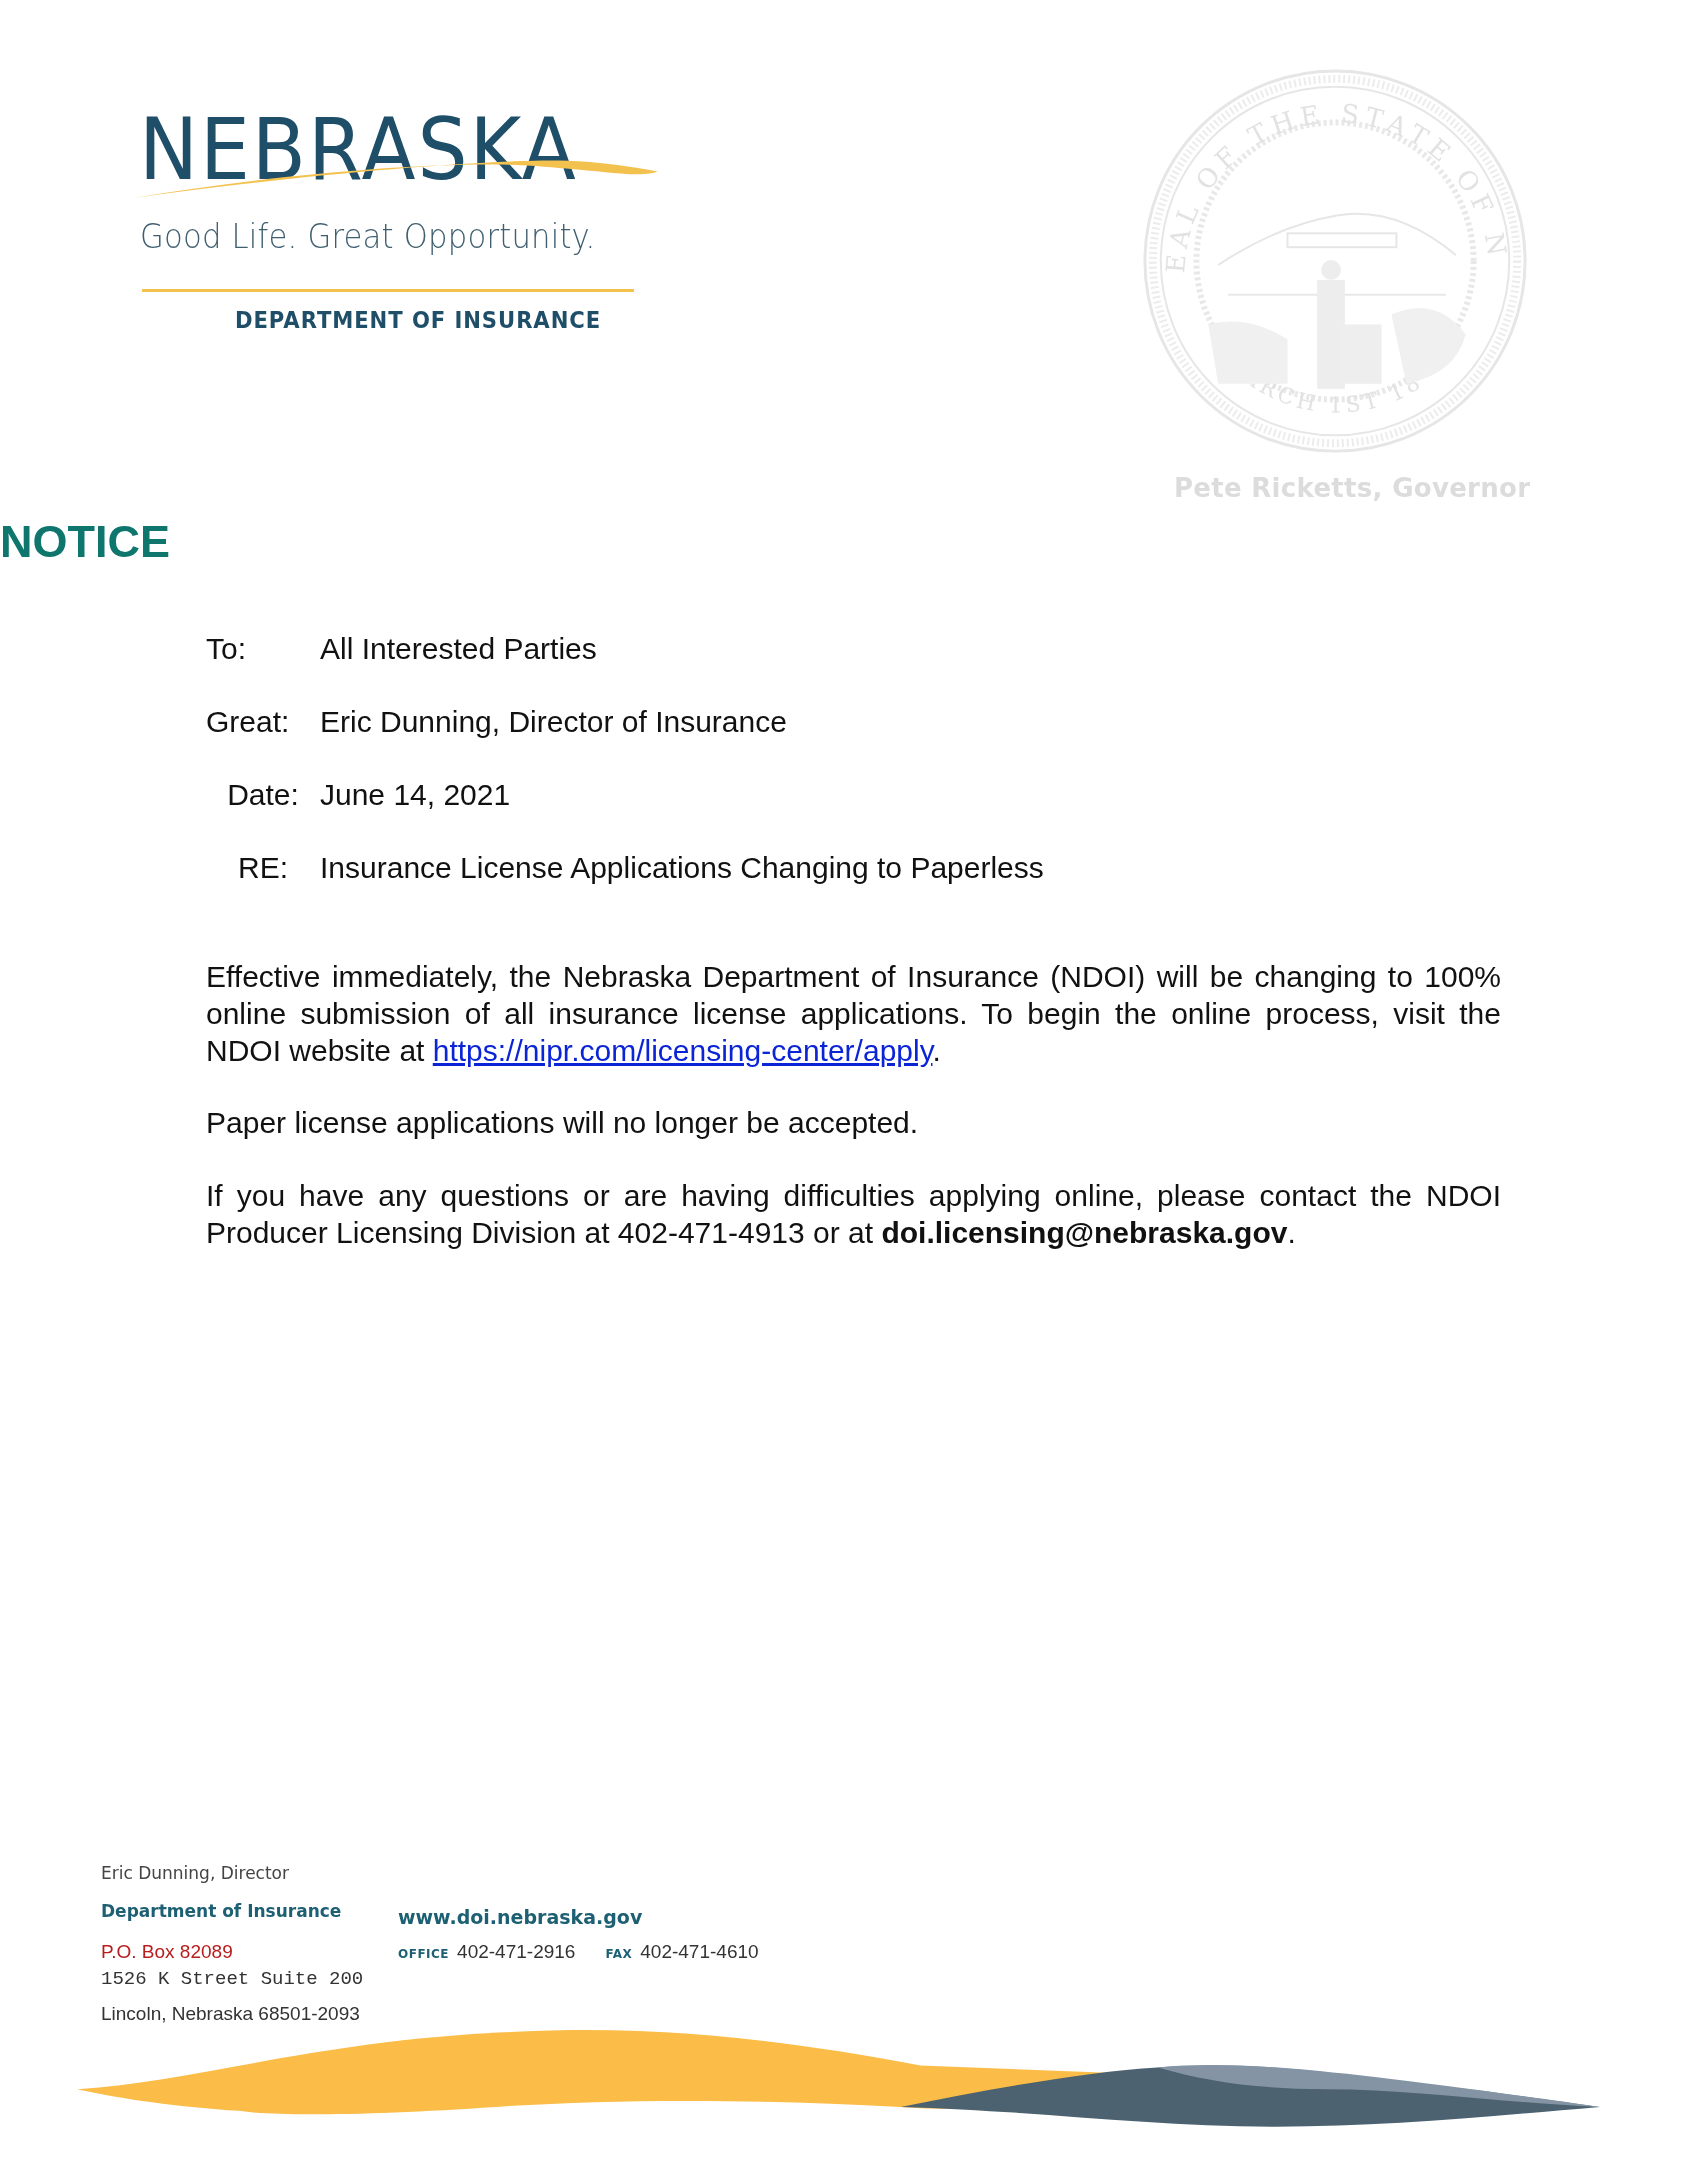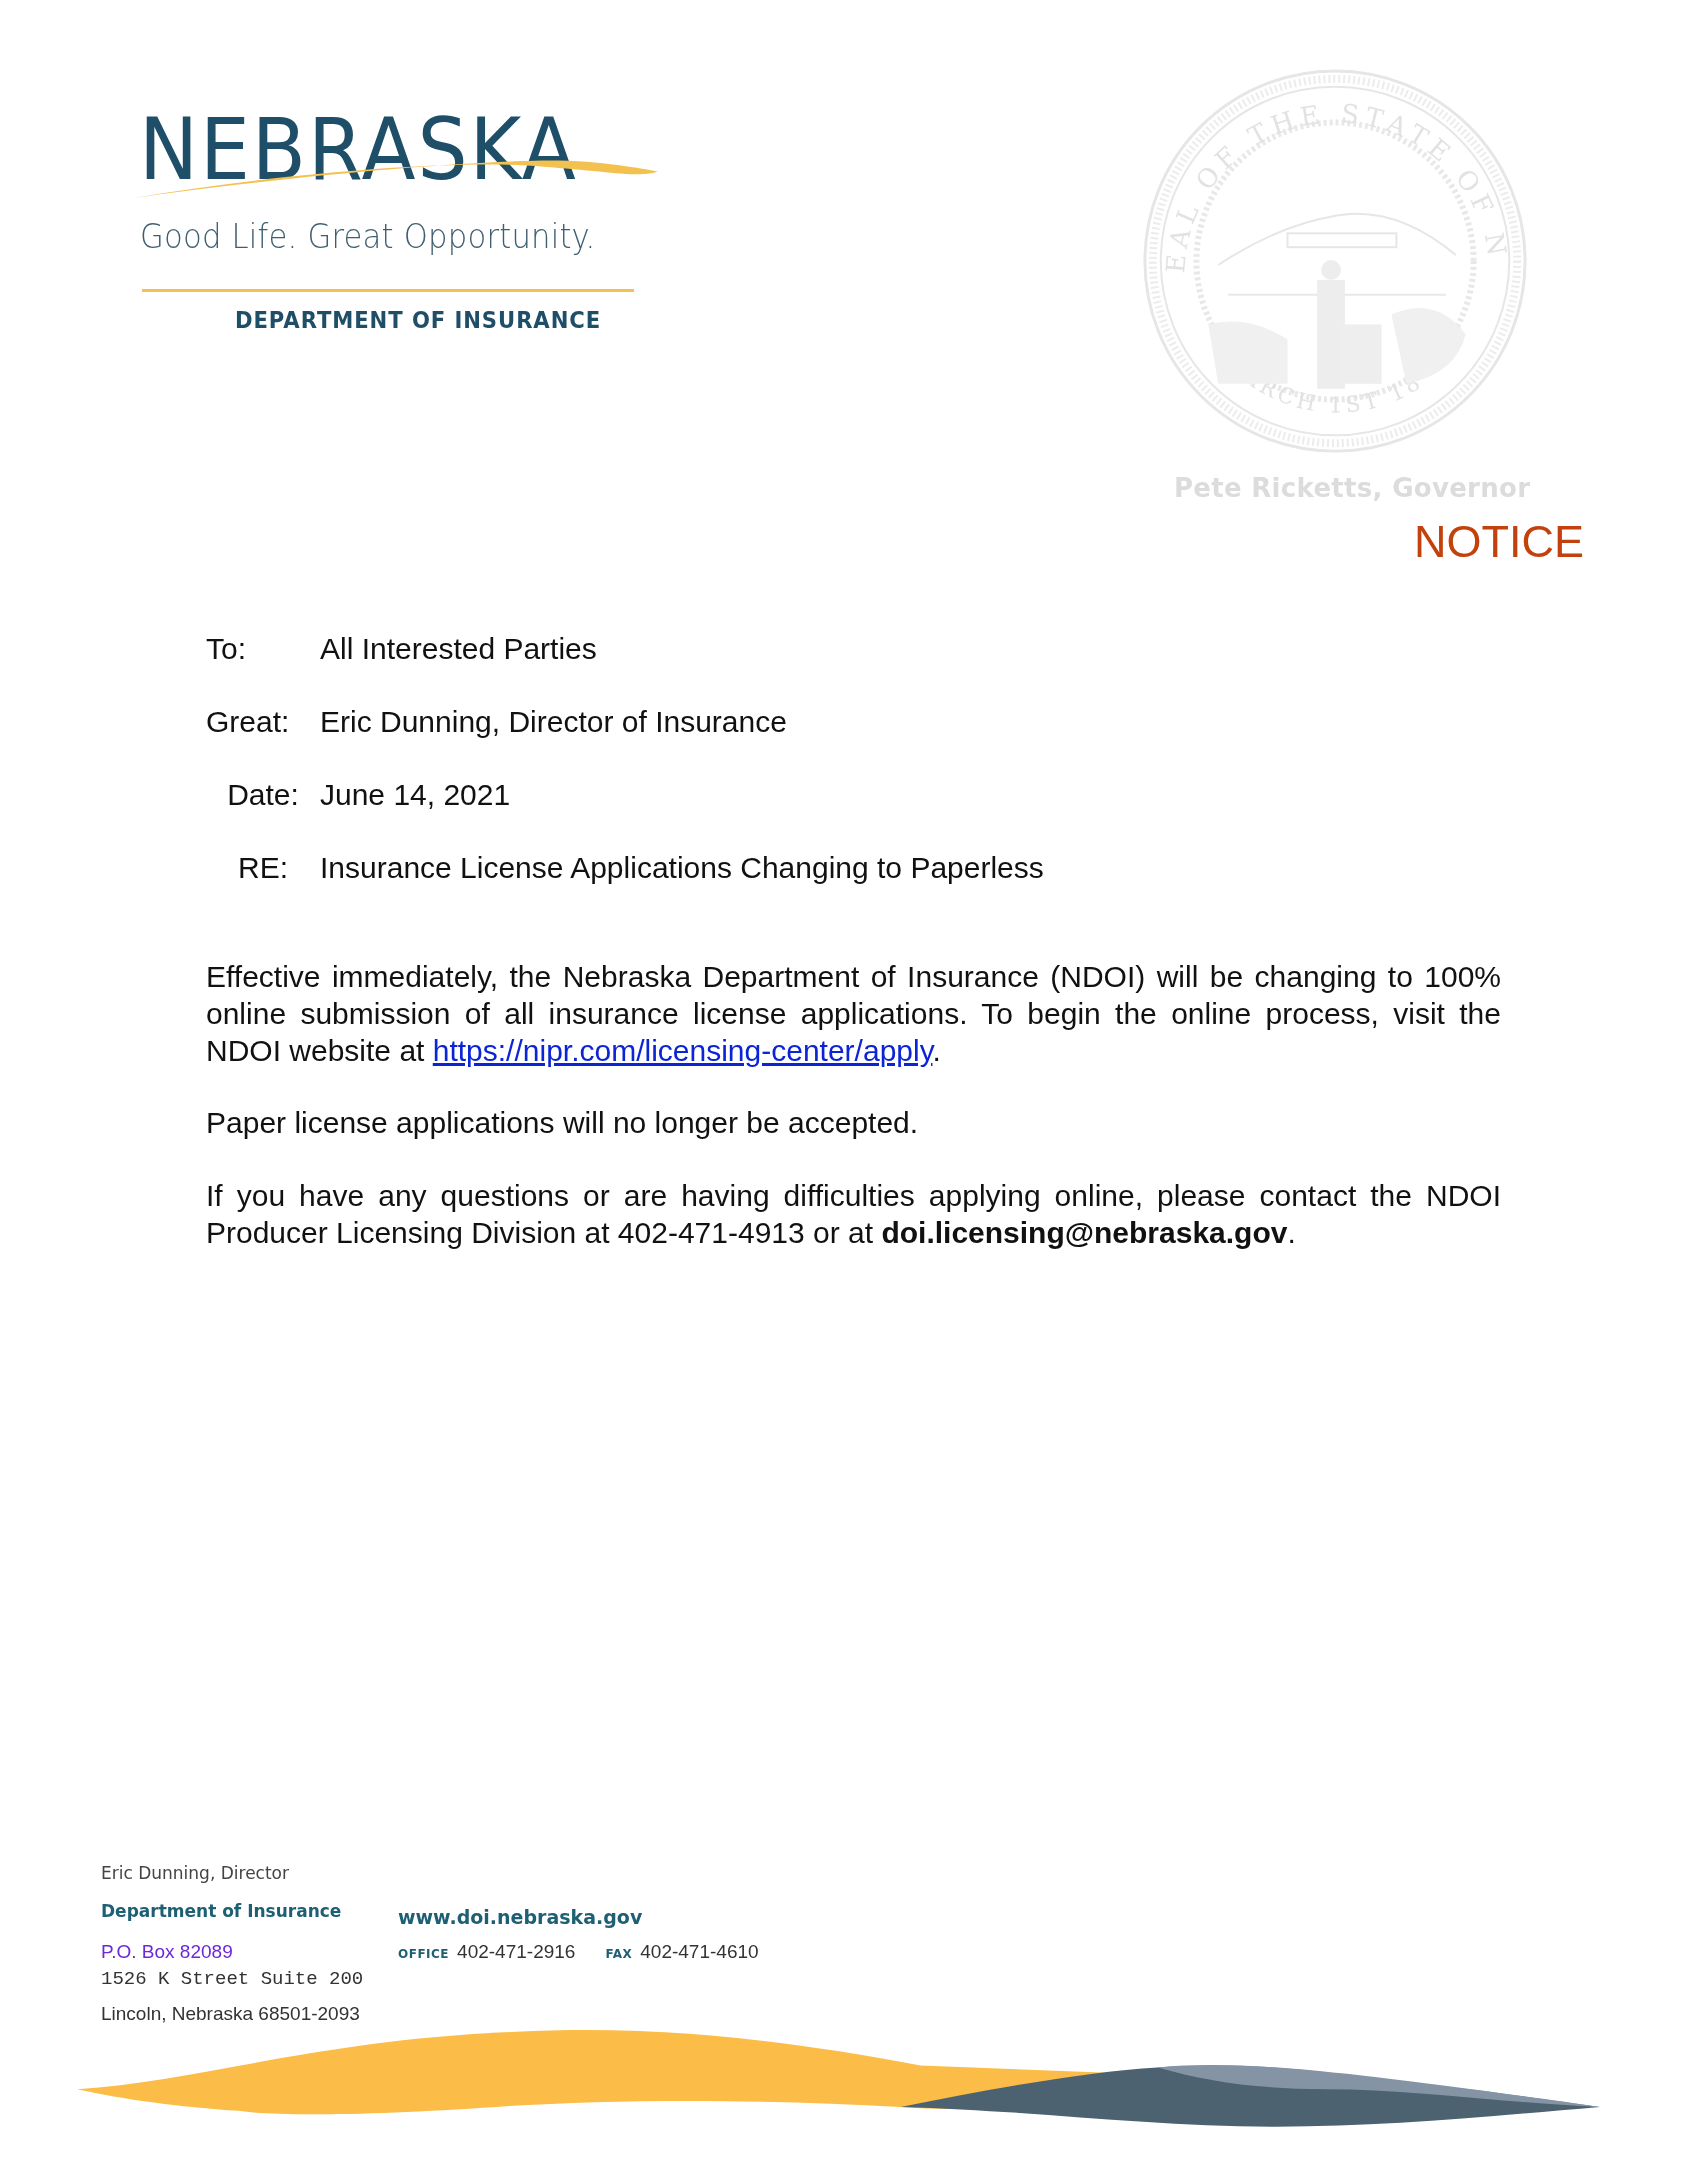--- a/index.html
+++ b/index.html
@@ -13,32 +13,32 @@
   #tagline { left:140px; top:220px; font-family:"DejaVu Sans", sans-serif; font-size:33px; color:#3f5f70;
              font-weight:300; line-height:1; letter-spacing:0.2px; transform:scaleX(0.93); transform-origin:left top; }
   #logo-rule { left:142px; top:289px; width:492px; height:3px; background:#f2c14e; }
   #dept-name { left:235px; top:309px; font-family:"DejaVu Sans", sans-serif; font-weight:bold; font-size:23px;
                color:#1f4e68; letter-spacing:1px; line-height:1; transform:scaleX(0.92); transform-origin:left top; }
   
   #seal { left:1139px; top:67px; }
   #governor { left:1174px; top:475px; font-family:"DejaVu Sans", sans-serif; font-weight:bold; font-size:26px;
               color:#dcdcdc; line-height:1; letter-spacing:0.3px; }
   
-  #notice-title { left:0; width:1584px; top:519px; text-align:right; font-weight:normal; font-size:45px;
-                  line-height:1; color:#c2410c; }
+  #notice-title { left:0; width:1584px; top:519px; text-align:left; font-weight:bold; font-size:45px;
+                  line-height:1; color:#0f766e; }
   .memo-row { position:absolute; left:206px; font-size:30px; line-height:1; color:#111; }
   .memo-label { display:inline-block; width:114px; }
   .body { position:absolute; left:206px; width:1295px; font-size:30px; line-height:37px; text-align:justify; color:#111; }
   .body a { color:#0b24d6; text-decoration:underline; }
   .body b { font-weight:bold; }
   
   .ft { position:absolute; font-family:"DejaVu Sans", sans-serif; font-size:17px; line-height:1; color:#333; }
   #ft-director { left:101px; top:1865px; color:#444; font-size:17px; }
   #ft-dept { left:101px; top:1903px; color:#1d5f73; font-weight:bold; font-size:17px; }
-  #ft-pobox { left:101px; top:1942px; font-family:"Liberation Sans", sans-serif; font-size:19px; color:#6d28d9; }
+  #ft-pobox { left:101px; top:1942px; font-family:"Liberation Sans", sans-serif; font-size:19px; color:#b91c1c; }
   #ft-street { left:101px; top:1970px; font-family:Liberation Mono, monospace; font-size:19px; color:#333; }
   #ft-city { left:101px; top:2004px; font-family:"Liberation Sans", sans-serif; font-size:19px; color:#333; }
   #ft-phone-row { left:398px; top:1942px; font-family:"Liberation Sans", sans-serif; font-size:19px; color:#333; }
   .ft-tag { font-family:"DejaVu Sans", sans-serif; font-weight:bold; font-size:12px; color:#1d5f73; letter-spacing:0.5px; margin-right:8px; }
   .ft-gap { display:inline-block; width:30px; }
   #ft-url { left:398px; top:1908px; font-weight:bold; color:#1d5f73; font-size:19px; }
   #bottom-swoosh { left:0; top:2020px; }
 </style>
 </head>
 <body>

